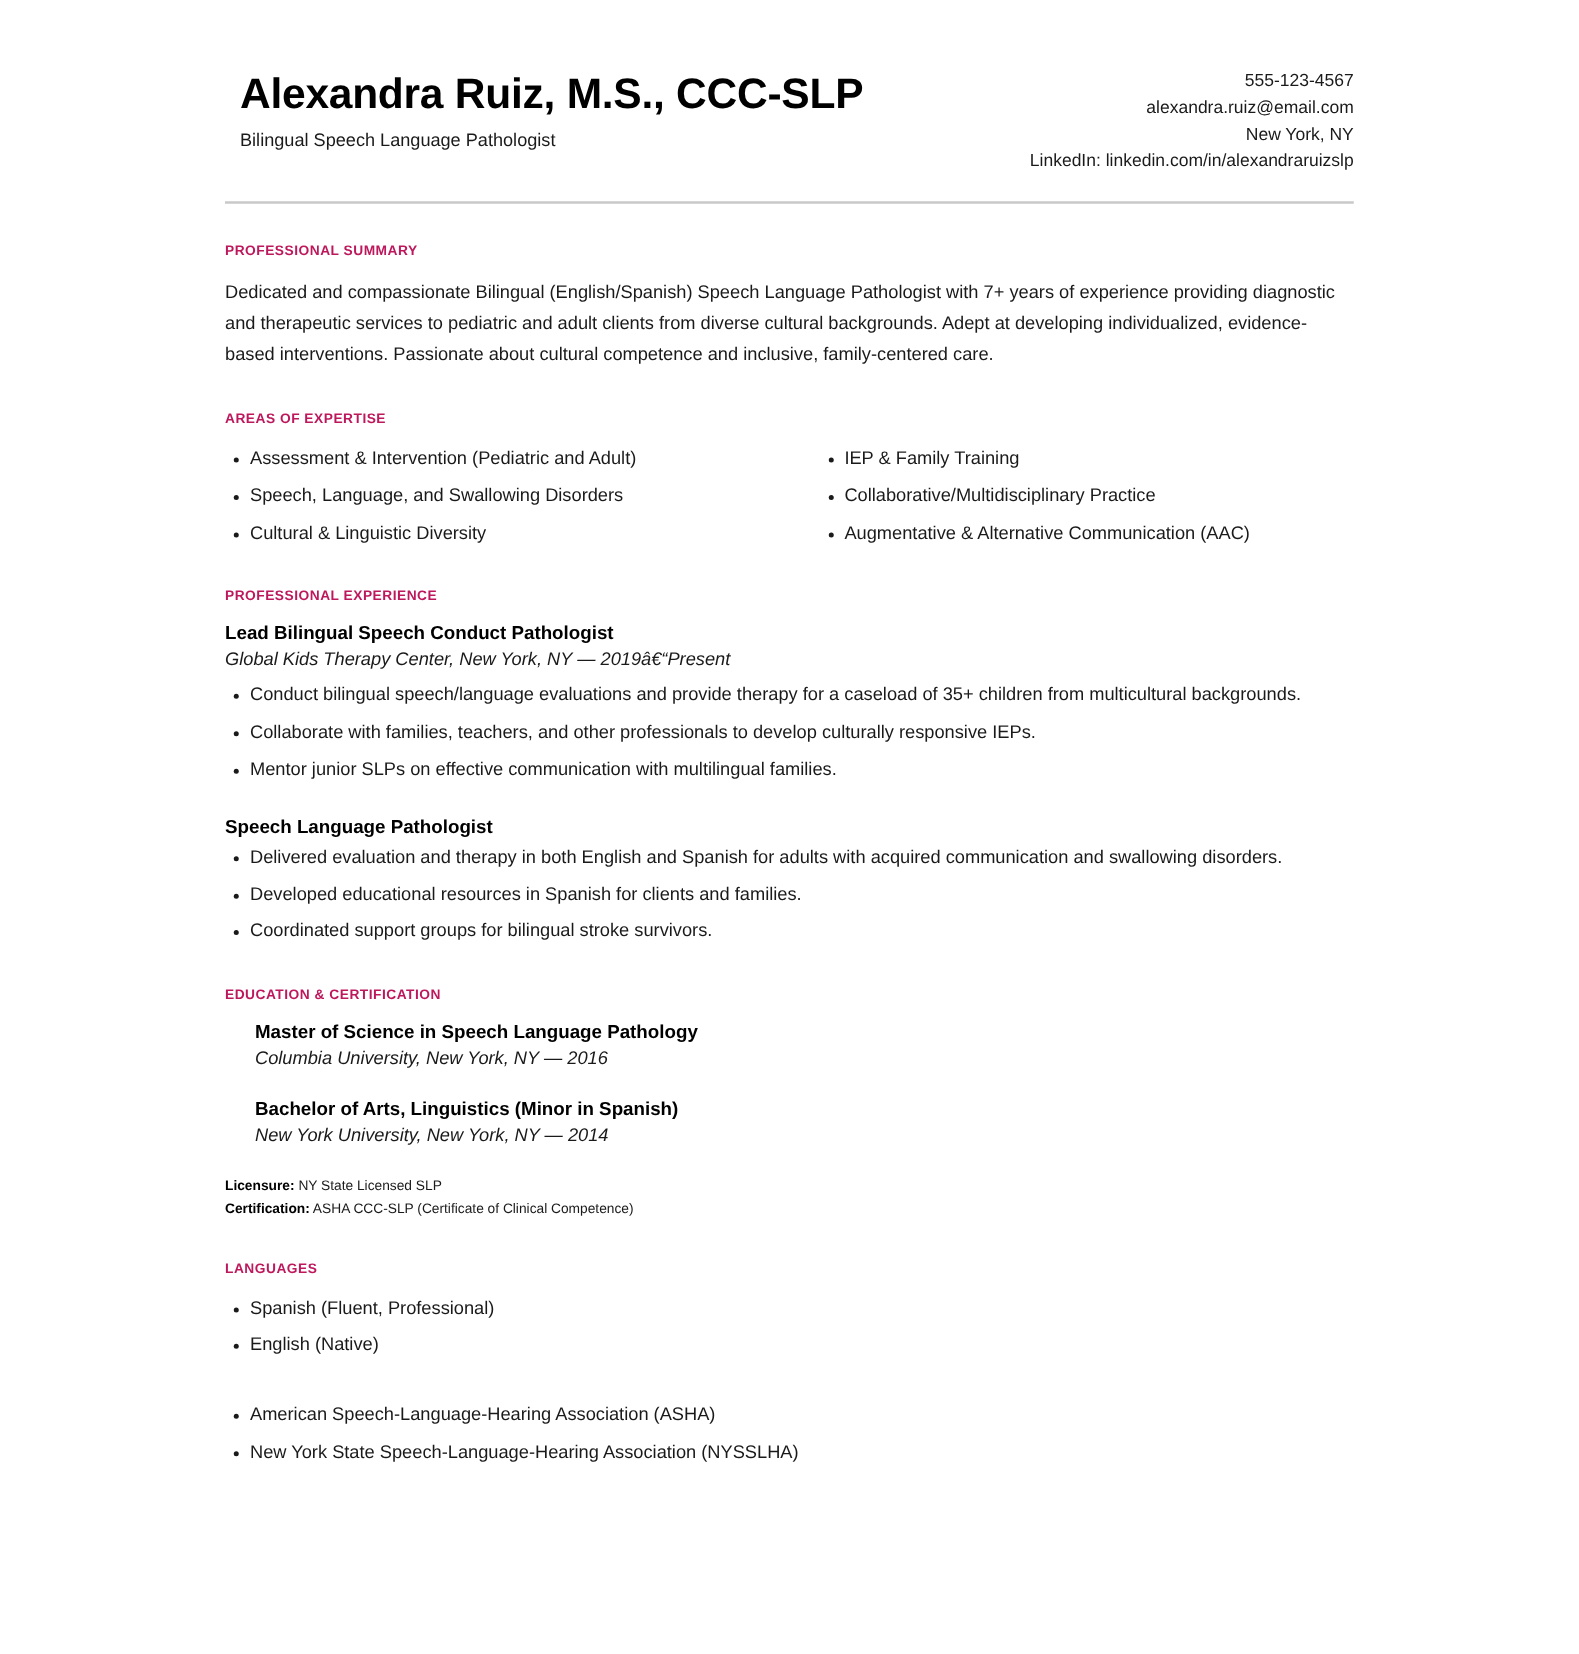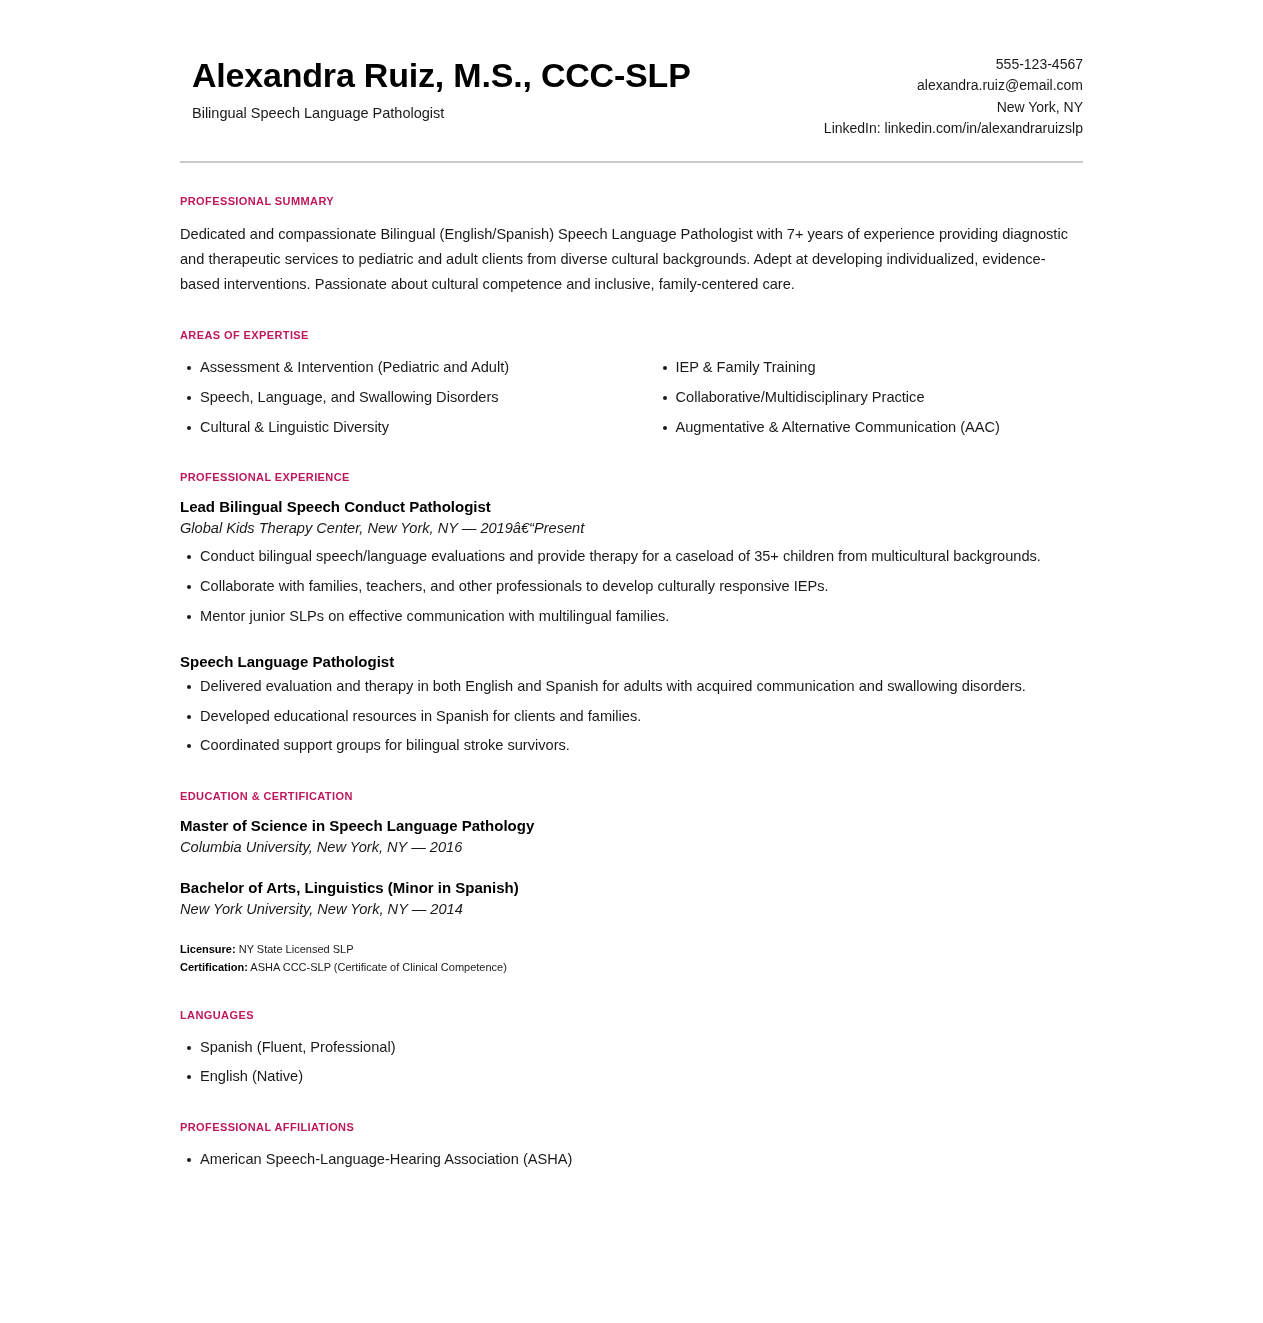--- a/index.html
+++ b/index.html
@@ -144,20 +144,21 @@
   .job-meta {
     font-size: 14.6px;
     font-style: italic;
     margin: 0 0 9px 0;
     color: #1a1a1a;
   }
 
   
   .edu {
     margin-bottom: 24px;
+    margin-left: 24px;
   }
   .edu-degree {
     font-size: 15px;
     font-weight: bold;
     margin: 0 0 5px 0;
     color: #000000;
   }
   .edu-meta {
     font-size: 14.6px;
     font-style: italic;
@@ -268,20 +269,20 @@
 
     <div class="section">
       <h2 class="section-heading">LANGUAGES</h2>
       <ul class="bullets">
         <li>Spanish (Fluent, Professional)</li>
         <li>English (Native)</li>
       </ul>
     </div>
 
     <div class="section">
-      <h2 class="section-heading">PROFESSIONAL AFFILIATIONS</h2>
       <ul class="bullets">
         <li>American Speech-Language-Hearing Association (ASHA)</li>
+        <li>New York State Speech-Language-Hearing Association (NYSSLHA)</li>
       </ul>
     </div>
 
   </div>
 </div>
 
 </body></html>

